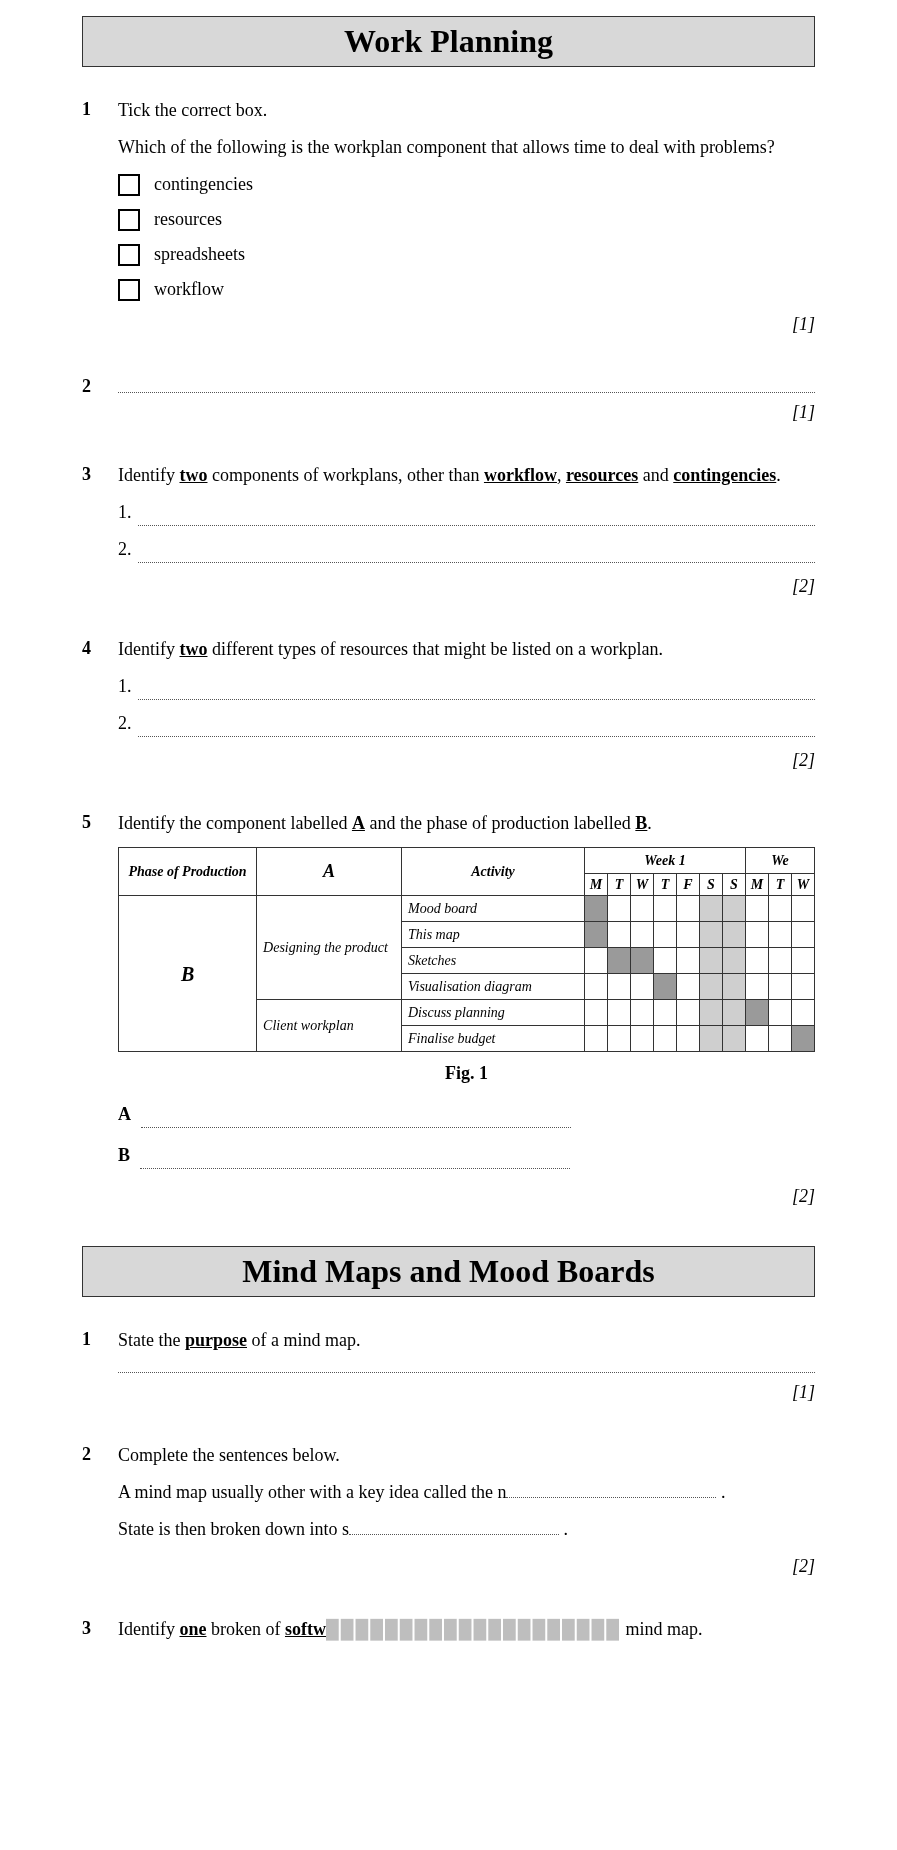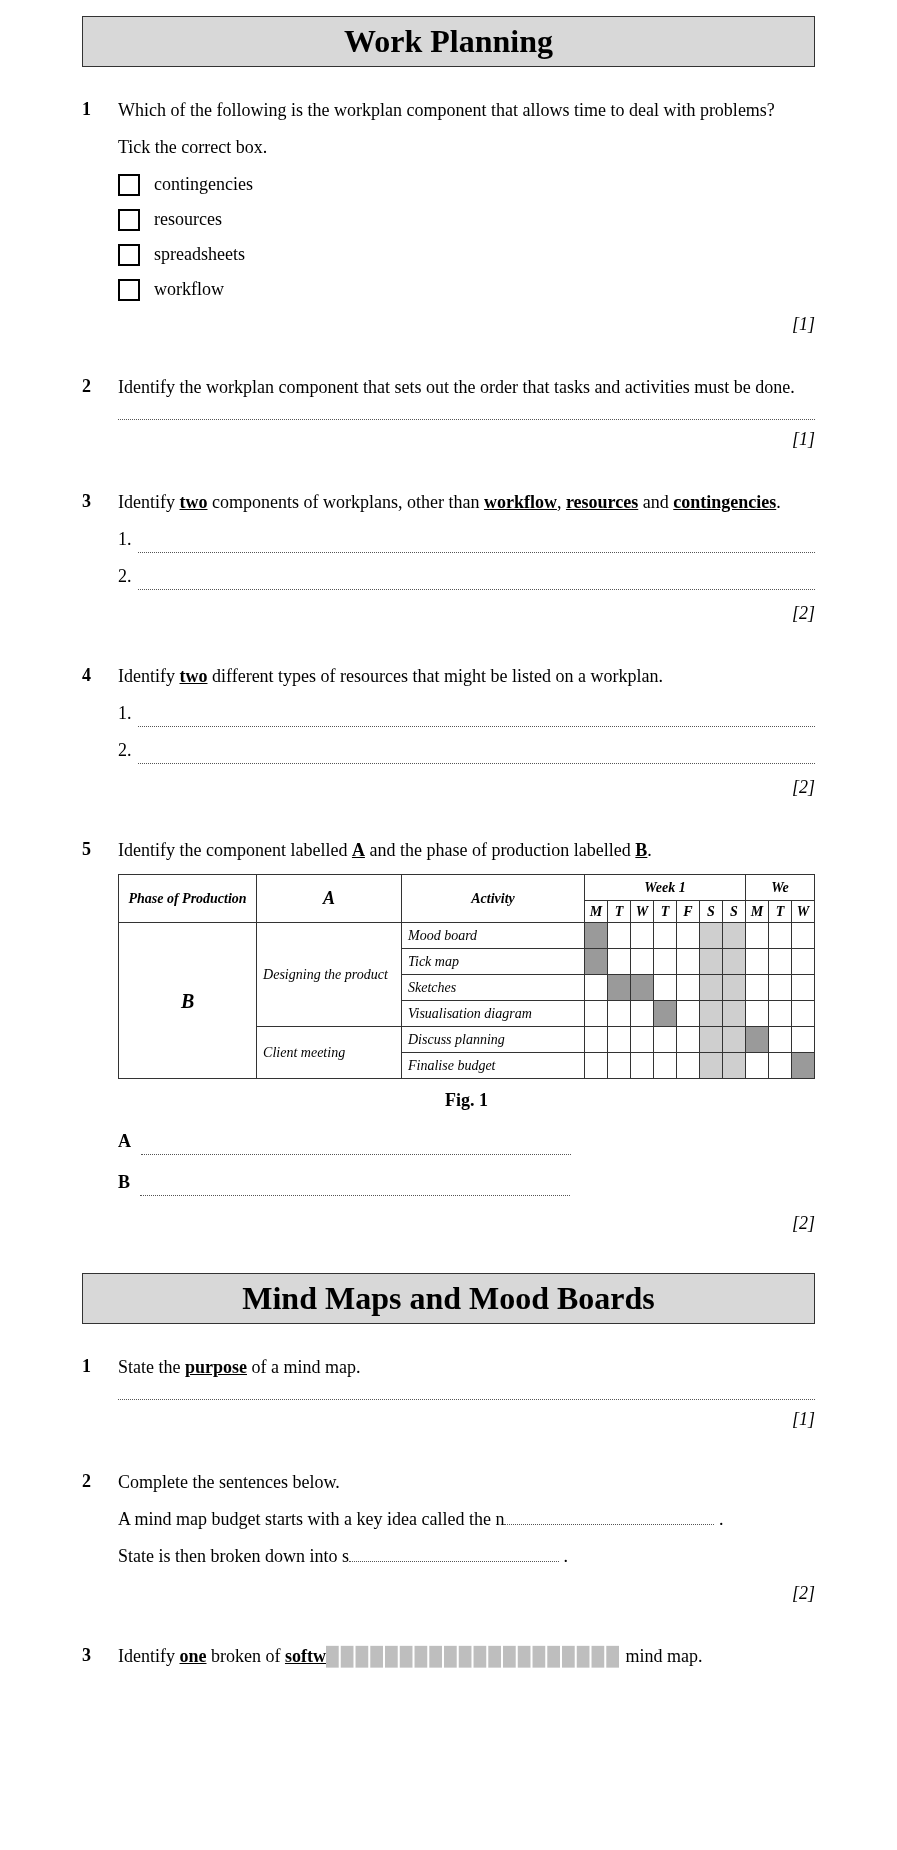--- a/index.html
+++ b/index.html
@@ -36,22 +36,22 @@
 </head>
 <body>
 
 <div class="page">
 
   <div class="section-title">Work Planning</div>
 
   <div class="question">
     <div class="qnum">1</div>
     <div class="qbody">
+      <p>Tick the correct box.</p>
       <p>Which of the following is the workplan component that allows time to deal with problems?</p>
-      <p>Tick the correct box.</p>
       <div class="checkrow">
         <span class="checkbox"></span>
         <span>contingencies</span>
       </div>
       <div class="checkrow">
         <span class="checkbox"></span>
         <span>resources</span>
       </div>
       <div class="checkrow">
         <span class="checkbox"></span>
@@ -61,21 +61,20 @@
         <span class="checkbox"></span>
         <span>workflow</span>
       </div>
       <div class="mark">[1]</div>
     </div>
   </div>
 
   <div class="question">
     <div class="qnum">2</div>
     <div class="qbody">
-      <p>Identify the workplan component that sets out the order that tasks and activities must be done.</p>
       <hr class="dotline">
       <div class="mark">[1]</div>
     </div>
   </div>
 
   <div class="question">
     <div class="qnum">3</div>
     <div class="qbody">
       <p>
         <span>Identify </span><span class="bold">two</span><span> components of workplans, other than </span><span class="bold">workflow</span><span>, </span><span class="bold">resources</span><span> and </span><span class="bold">contingencies</span><span>.</span>
@@ -147,21 +146,21 @@
               <td class="daycell"></td>
               <td class="daycell"></td>
               <td class="daycell"></td>
               <td class="daycell light"></td>
               <td class="daycell light"></td>
               <td class="daycell"></td>
               <td class="daycell"></td>
               <td class="daycell"></td>
         </tr>
         <tr>
-          <td>Tick map</td>
+          <td>This map</td>
           <td class="daycell shade"></td>
               <td class="daycell"></td>
               <td class="daycell"></td>
               <td class="daycell"></td>
               <td class="daycell"></td>
               <td class="daycell light"></td>
               <td class="daycell light"></td>
               <td class="daycell"></td>
               <td class="daycell"></td>
               <td class="daycell"></td>
@@ -186,21 +185,21 @@
               <td class="daycell"></td>
               <td class="daycell shade"></td>
               <td class="daycell"></td>
               <td class="daycell light"></td>
               <td class="daycell light"></td>
               <td class="daycell"></td>
               <td class="daycell"></td>
               <td class="daycell"></td>
         </tr>
         <tr>
-          <td rowspan="2">Client meeting</td>
+          <td rowspan="2">Client workplan</td>
           <td>Discuss planning</td>
           <td class="daycell"></td>
               <td class="daycell"></td>
               <td class="daycell"></td>
               <td class="daycell"></td>
               <td class="daycell"></td>
               <td class="daycell light"></td>
               <td class="daycell light"></td>
               <td class="daycell shade"></td>
               <td class="daycell"></td>
@@ -247,21 +246,21 @@
       <hr class="dotline">
       <div class="mark">[1]</div>
     </div>
   </div>
 
   <div class="question">
     <div class="qnum">2</div>
     <div class="qbody">
       <p>Complete the sentences below.</p>
       <p class="indent">
-        <span>A mind map budget starts with a key idea called the n</span><span class="sentence-line"></span><span> .</span>
+        <span>A mind map usually other with a key idea called the n</span><span class="sentence-line"></span><span> .</span>
       </p>
       <p class="indent">
         <span>State is then broken down into s</span><span class="sentence-line"></span><span> .</span>
       </p>
       <div class="mark">[2]</div>
     </div>
   </div>
 
   <div class="question">
     <div class="qnum">3</div>

